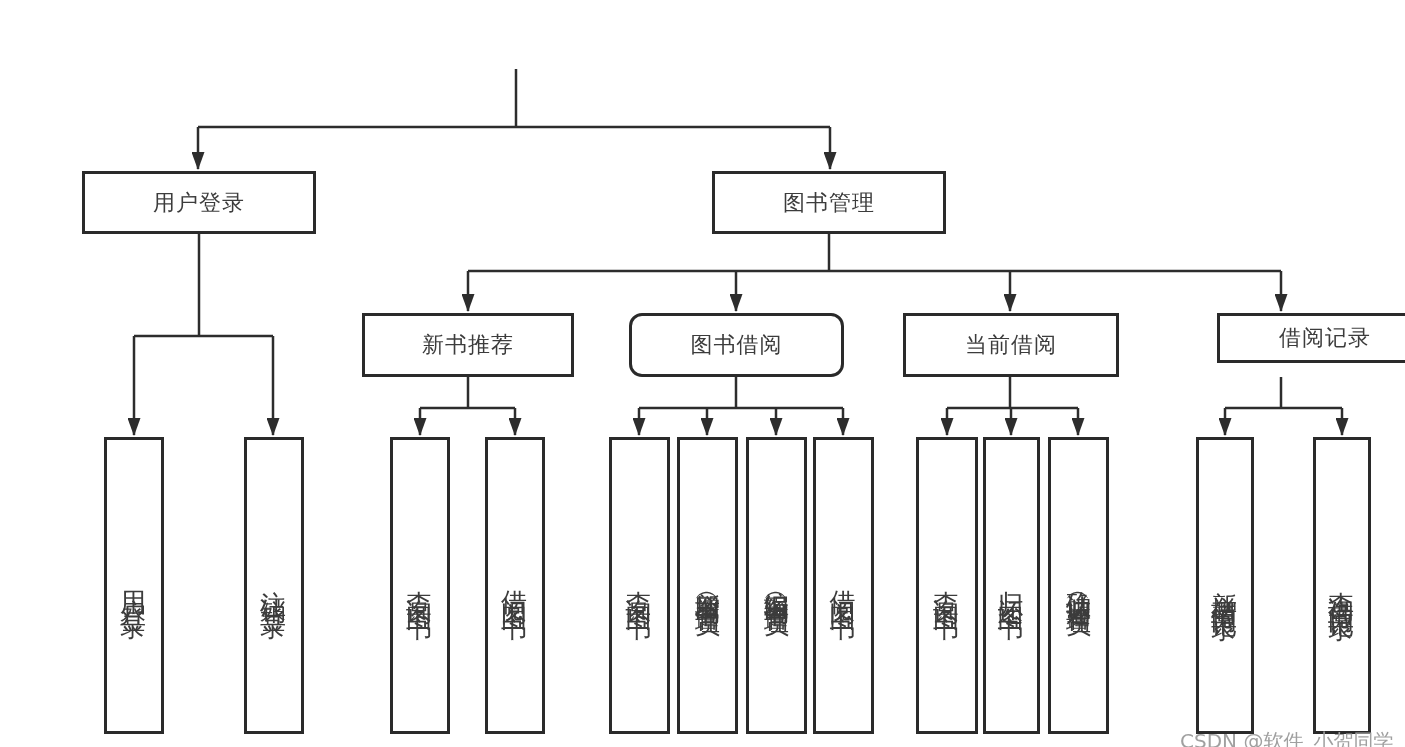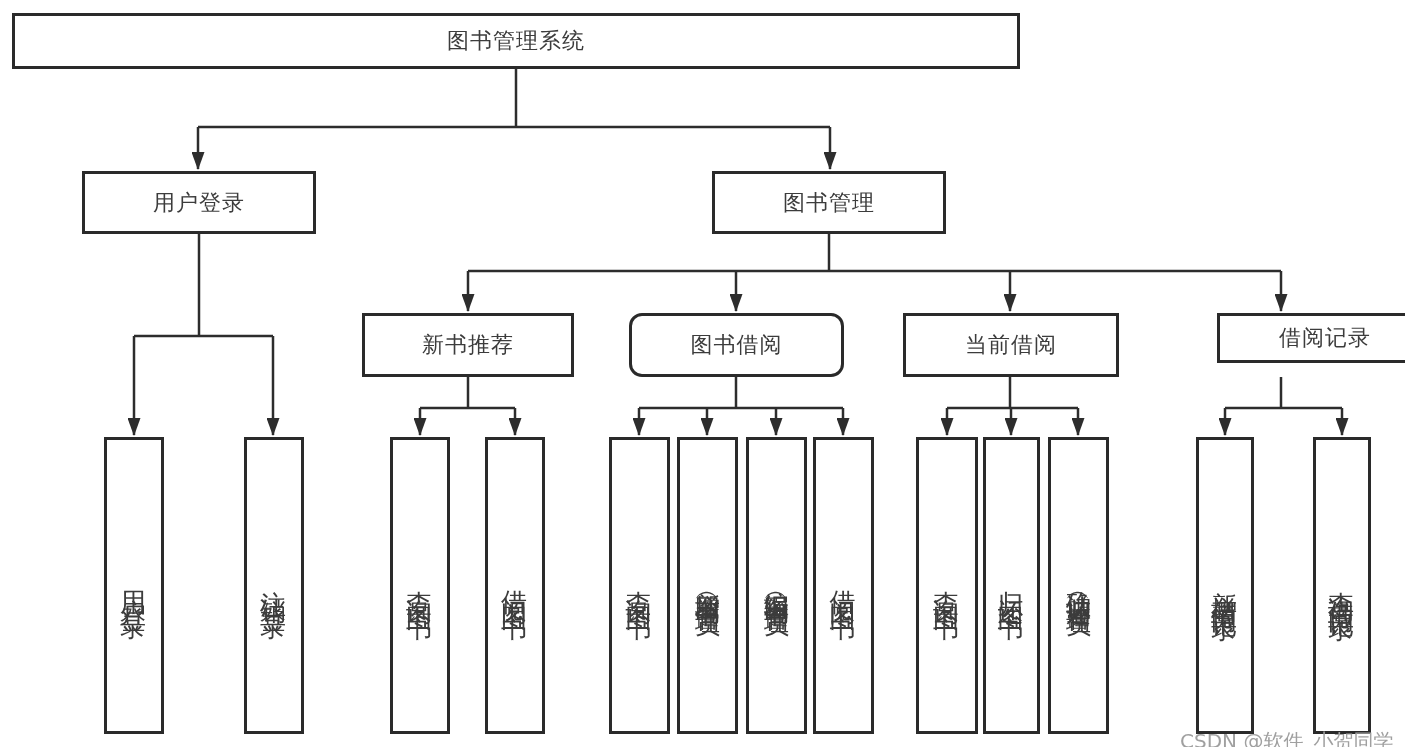--- a/index.html
+++ b/index.html
@@ -108,23 +108,20 @@
       <path d="M1011,408 V435" marker-end="url(#arrow)"></path>
       <path d="M1078,408 V435" marker-end="url(#arrow)"></path>
 
       <path d="M1281,377 V408"></path>
       <path d="M1225,408 H1342"></path>
       <path d="M1225,408 V435" marker-end="url(#arrow)"></path>
       <path d="M1342,408 V435" marker-end="url(#arrow)"></path>
     </g>
   </svg>
 
-  <div class="box h" style="left:12px;top:13px;width:1008px;height:56px;">
-    <span class="lbl">图书管理系统</span>
-  </div>
 
   <div class="box h" style="left:82px;top:171px;width:234px;height:63px;">
     <span class="lbl">用户登录</span>
   </div>
   <div class="box h" style="left:712px;top:171px;width:234px;height:63px;">
     <span class="lbl">图书管理</span>
   </div>
 
   <div class="box h" style="left:362px;top:313px;width:212px;height:64px;">
     <span class="lbl">新书推荐</span>

